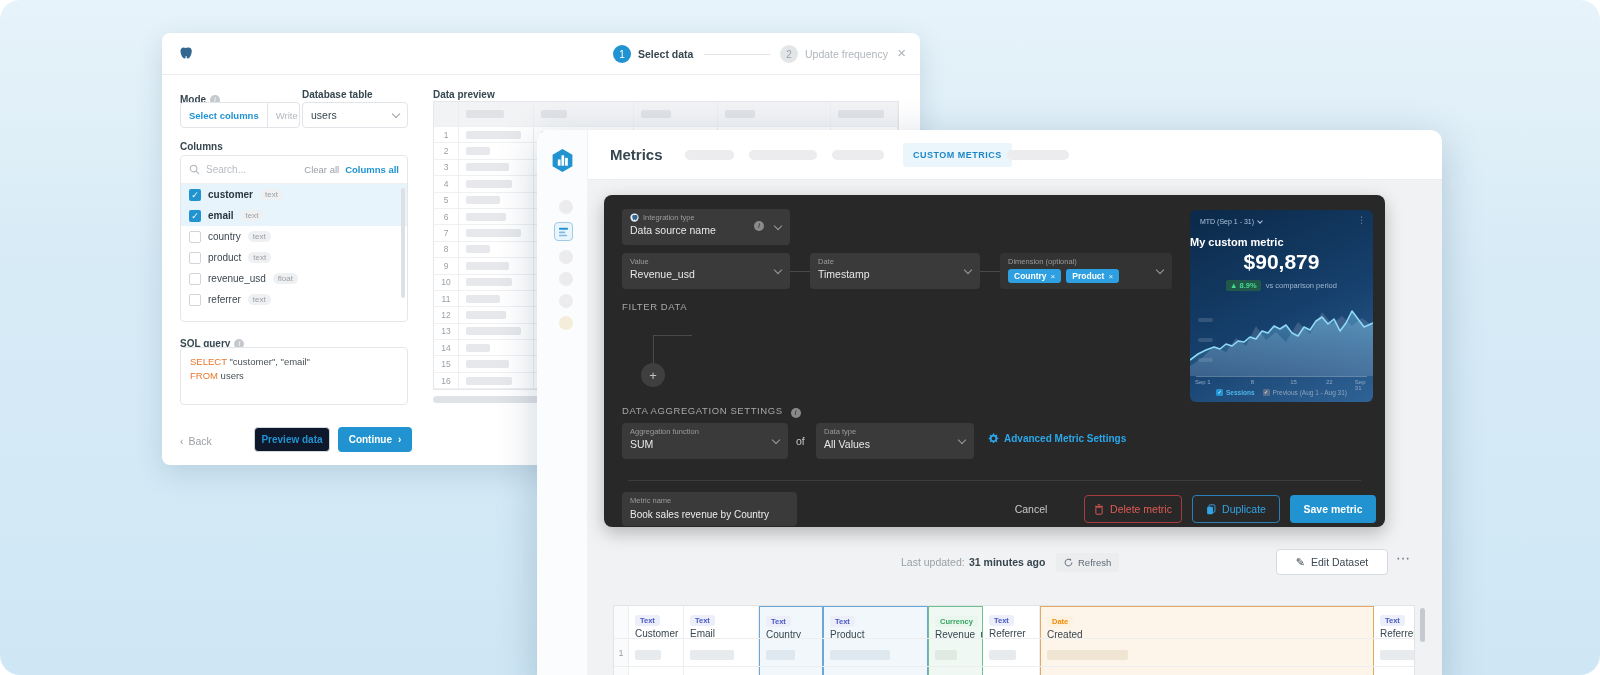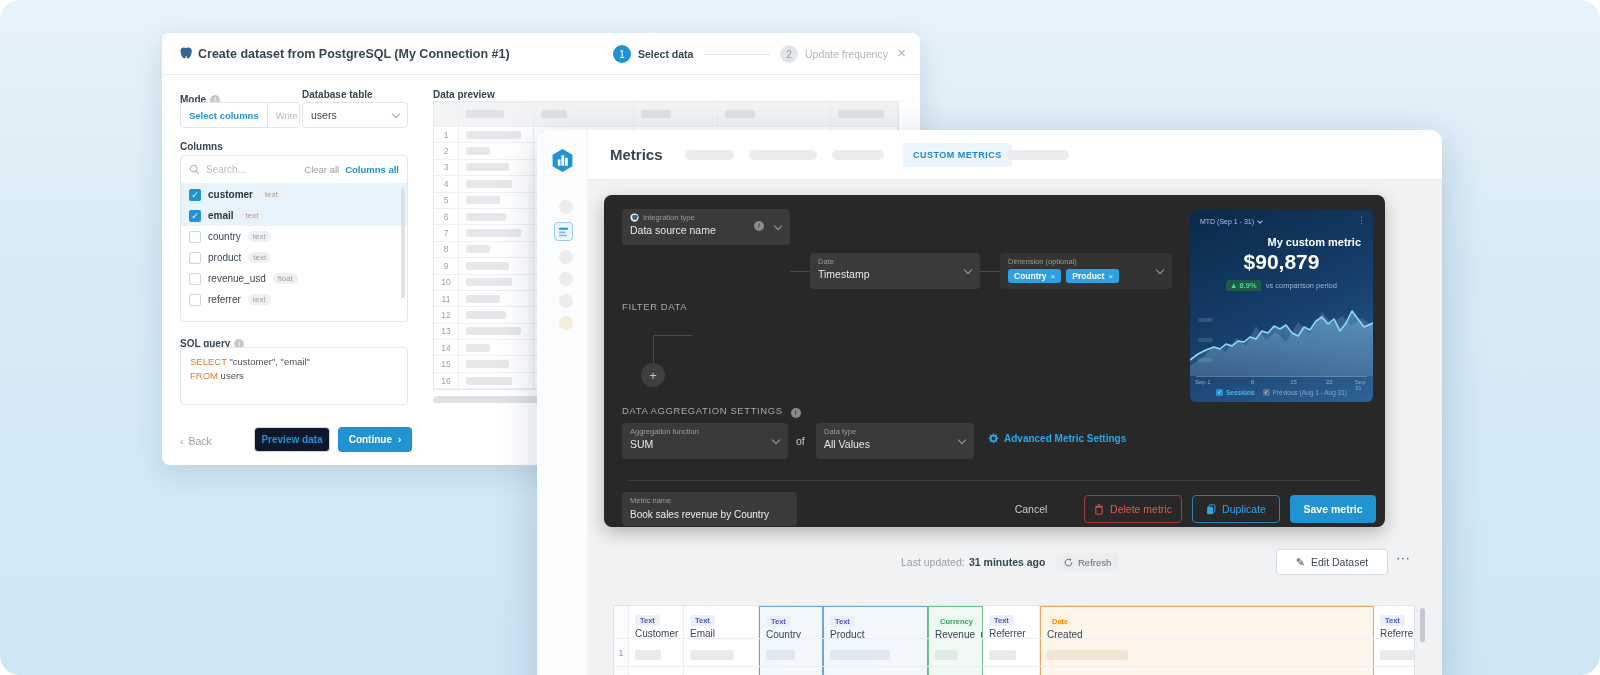--- a/index.html
+++ b/index.html
@@ -101,21 +101,21 @@
   .dbtn.dup{border:1px solid #2a7fb8;color:#31a5e5;}
   .dbtn.save{background:#2193d1;color:#fff;font-weight:bold;}
   .dname-input{position:absolute;background:#3a3a3a;border:none;border-radius:4px;color:#ececec;font-size:10px;
                padding:14px 8px 4px 8px;outline:none;}
   .dname-lbl{position:absolute;font-size:7.5px;color:#9b9b9b;pointer-events:none;}
   
   .mcard{position:absolute;left:586px;top:15px;width:183px;height:192px;border-radius:6px;overflow:hidden;
          background:linear-gradient(155deg,#0b2948 0%,#16406d 55%,#2f6396 100%);}
   .mcard .period{position:absolute;left:10px;top:8px;font-size:7px;color:#a9c3dd;display:flex;align-items:center;gap:4px;}
   .mcard .kebab{position:absolute;right:7px;top:5px;color:#7f9ab8;font-size:9px;cursor:pointer;}
-  .mcard .title{position:absolute;left:0;right:12px;top:26px;text-align:right;font-size:11px;font-weight:bold;color:#fff;}
+  .mcard .title{position:absolute;left:0;right:0;top:26px;text-align:left;font-size:11px;font-weight:bold;color:#fff;}
   .mcard .value{position:absolute;left:0;right:0;top:40px;text-align:center;font-size:21px;font-weight:bold;color:#fff;}
   .badge-row{position:absolute;left:0;right:0;top:70px;display:flex;justify-content:center;align-items:center;gap:5px;}
   .delta-badge{background:#20594a;color:#45db8e;font-size:7.5px;font-weight:bold;border-radius:2px;padding:1px 4px;}
   .vs-text{font-size:7.5px;color:#9fb6cf;}
   .mchart{position:absolute;left:0;top:86px;width:183px;height:80px;}
   .maxis{position:absolute;left:6px;right:6px;top:166px;height:1px;background:rgba(255,255,255,.28);}
   .mticks{position:absolute;left:6px;right:6px;top:169px;height:8px;font-size:6px;color:#8fa9c6;}
   .mticks span{position:absolute;transform:translateX(-50%);}
   .mlegend{position:absolute;left:0;right:0;top:179px;display:flex;justify-content:center;gap:8px;align-items:center;}
   .mlegend .item{display:flex;align-items:center;gap:3px;font-size:6.5px;}
@@ -150,21 +150,20 @@
 </head>
 <body>
 
 <div class="canvas">
 
   <div class="modal">
     <div class="modal-header">
       <svg class="pgicon" viewBox="0 0 24 24">
         <path fill="#336791" d="M16.5 2.5c3.3 0 5.4 2.4 5.4 6 0 4.3-2.1 9.6-4.7 12.2-1.1 1.1-2.7 1.1-3.5.2-.4-.4-.6-1-.6-1.7v-2.2c-.5.1-1.1.1-1.7 0v2.2c0 .7-.2 1.3-.6 1.7-.9.9-2.5.9-3.5-.2C4.7 18.1 2.6 12.8 2.6 8.5c0-3.6 2.1-6 5.4-6 1.3 0 2.6.4 3.7 1.1 1.2-.7 3.5-1.1 4.8-1.1z"></path>
       </svg>
-      <div class="modal-title">Create dataset from PostgreSQL (My Connection #1)</div>
       <div id="steps-host">
           <div class="step active" style="left: 451px;">
             <div class="step-num">1</div>
             <div class="step-label">Select data</div>
           </div>
           <div class="step inactive" style="left: 618px;">
             <div class="step-num">2</div>
             <div class="step-label">Update frequency</div>
           </div>
           <div class="step-line" style="left: 542px; width: 66px;"></div>
@@ -619,20 +618,27 @@
               <circle cx="12" cy="12" r="11" fill="#e8eef4"></circle>
               <path fill="#336791" d="M16 5c2.5 0 4 1.8 4 4.5 0 3.2-1.6 7.2-3.5 9.1-.8.8-2 .8-2.6.2-.3-.3-.5-.8-.5-1.3v-1.6c-.4.1-.8.1-1.2 0v1.6c0 .5-.2 1-.5 1.3-.6.6-1.8.6-2.6-.2C7.6 16.7 6 12.7 6 9.5 6 6.8 7.5 5 10 5c.9 0 1.9.3 2.7.8.8-.5 2.4-.8 3.3-.8z"></path>
             </svg>
             <span>Integration type</span>
           </div>
           <div class="val">Data source name</div>
           <span class="dinfo">i</span>
           <span class="dchev"></span>
         </div>
 
+        <div class="dsel" style="left:18px;top:58px;width:168px;height:36px;">
+          <div class="lbl">
+              <span>Value</span>
+            </div>
+          <div class="val">Revenue_usd</div>
+          <span class="dchev"></span>
+        </div>
         <div class="connector" style="left:186px;top:76px;width:20px;height:1px;"></div>
         <div class="dsel" style="left:206px;top:58px;width:170px;height:36px;">
           <div class="lbl">
               <span>Date</span>
             </div>
           <div class="val">Timestamp</div>
           <span class="dchev"></span>
         </div>
         <div class="connector" style="left:376px;top:76px;width:20px;height:1px;"></div>
         <div class="dsel" style="left:396px;top:58px;width:172px;height:36px;background:#333;">

